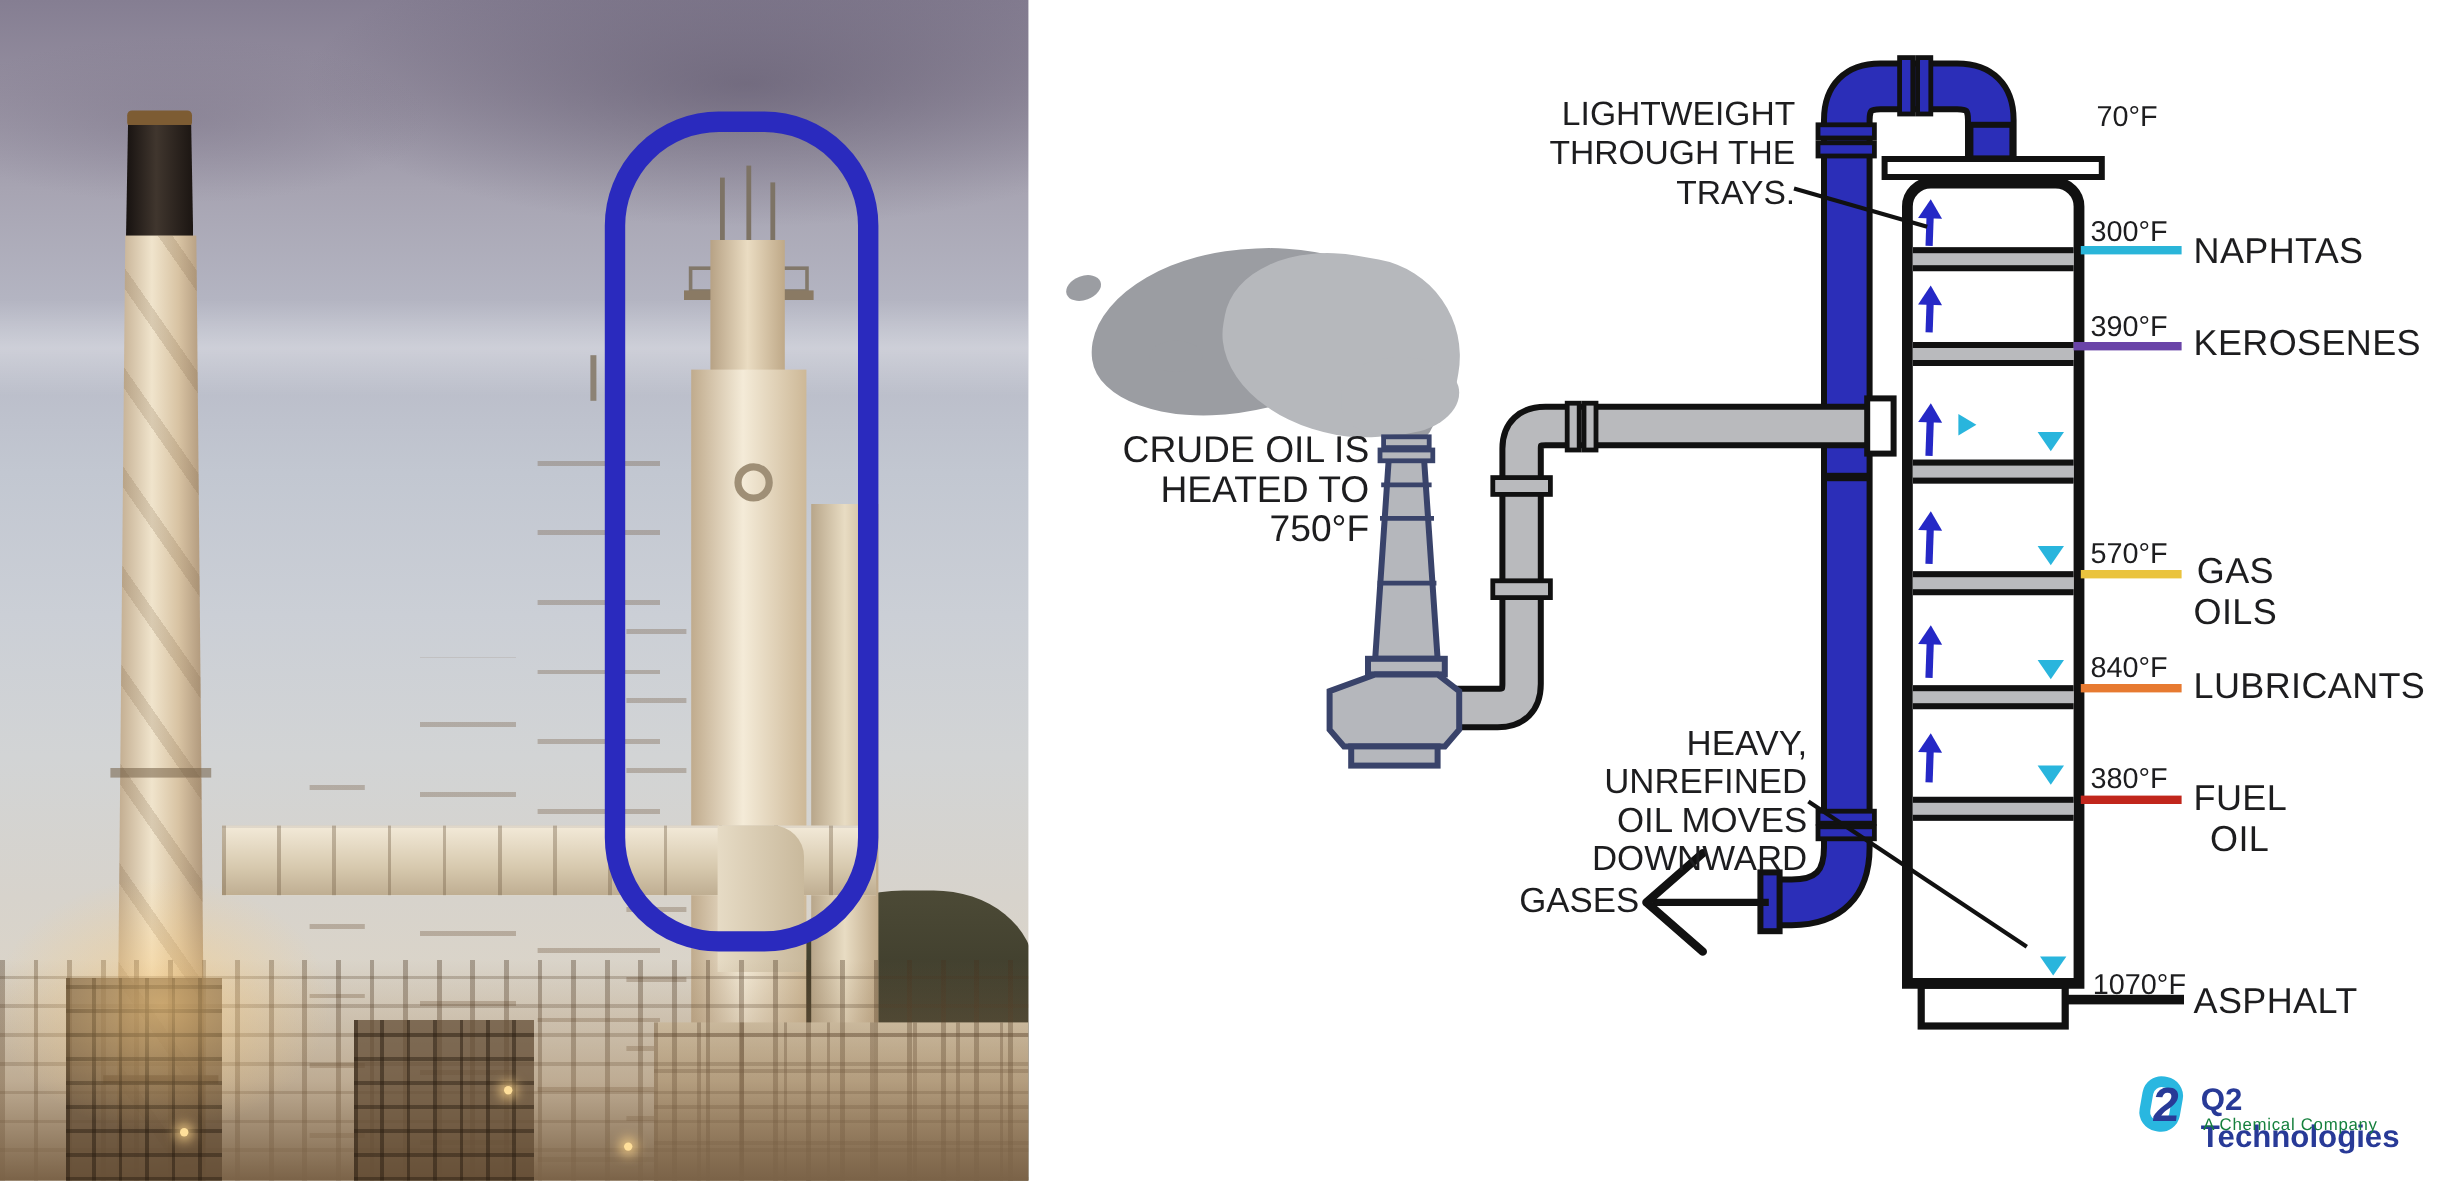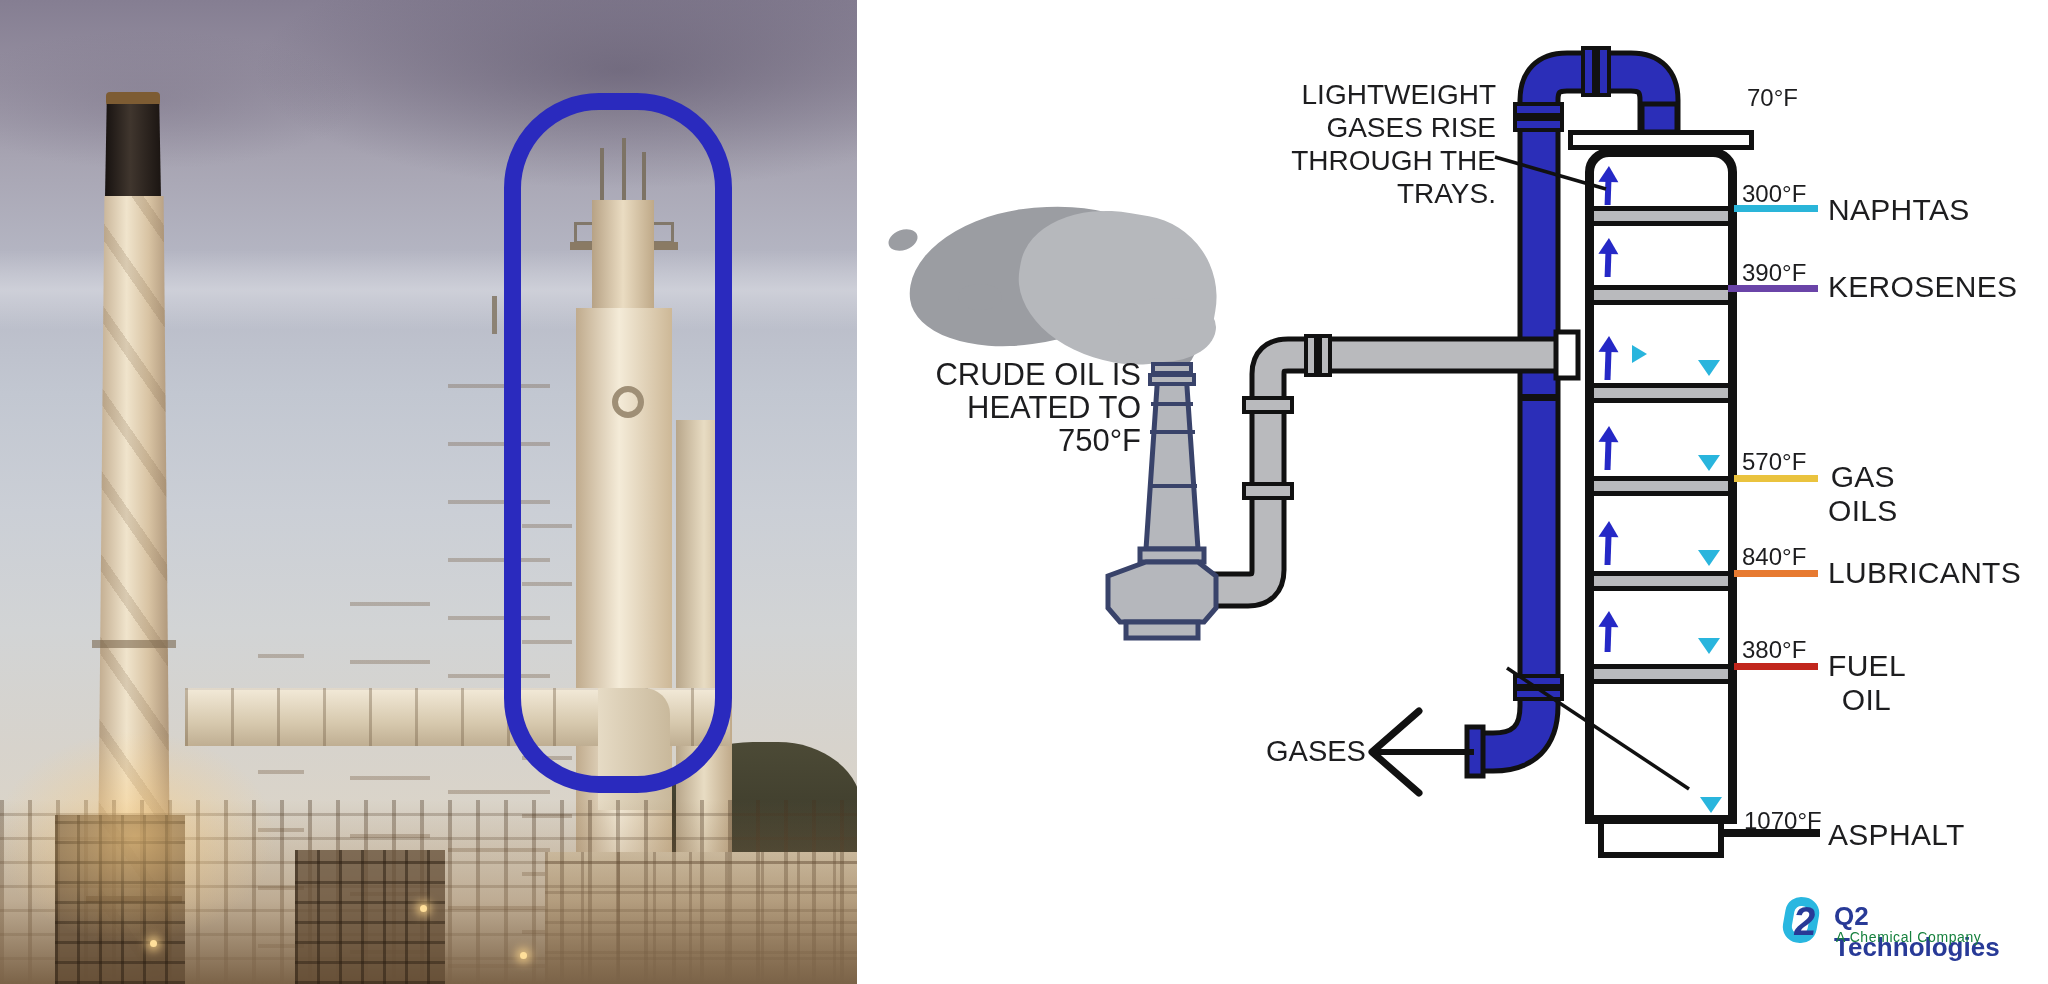--- a/index.html
+++ b/index.html
@@ -231,32 +231,36 @@
     <path d="M1495,157 L1606,189" stroke="#111" stroke-width="3.5"></path>
     <path d="M1507,668 L1689,789" stroke="#111" stroke-width="3.5"></path>
     <g>
       <path d="M1474,752 L1377,752" stroke="#111" stroke-width="6"></path>
       <path d="M1419,711 L1372,752 L1419,793" stroke="#111" stroke-width="7" fill="none" stroke-linecap="round" stroke-linejoin="round"></path>
     </g>
   </svg>
 
   <div class="abs txt anno" style="left:1230px;top:78px;width:266px">
     <span style="display:block">LIGHTWEIGHT</span>
-    <span style="display:block">GASES RISE</span>
     <span style="display:block">THROUGH THE</span>
     <span style="display:block">TRAYS.</span>
   </div>
 
   <div class="abs txt temp" style="left:1747px;top:84px">70°F</div>
 
   <div class="abs txt anno" style="left:895px;top:358px;width:246px;font-size:31px">
     <span style="display:block">CRUDE OIL IS</span>
     <span style="display:block">HEATED TO 750°F</span>
   </div>
 
+  <div class="abs txt anno" style="left:1248px;top:604px;width:258px;font-size:29px;line-height:32px">
+    <span style="display:block">HEAVY, UNREFINED</span>
+    <span style="display:block">OIL MOVES</span>
+    <span style="display:block">DOWNWARD</span>
+  </div>
 
   <div class="abs txt gases-label" style="left:1266px;top:735px">GASES</div>
 
   <div class="abs txt temp" style="left:1742px;top:180px">300°F</div>
   <div class="abs txt temp" style="left:1742px;top:259px">390°F</div>
   <div class="abs txt temp" style="left:1742px;top:448px">570°F</div>
   <div class="abs txt temp" style="left:1742px;top:543px">840°F</div>
   <div class="abs txt temp" style="left:1742px;top:636px">380°F</div>
   <div class="abs txt temp" style="left:1744px;top:807px">1070°F</div>
 

